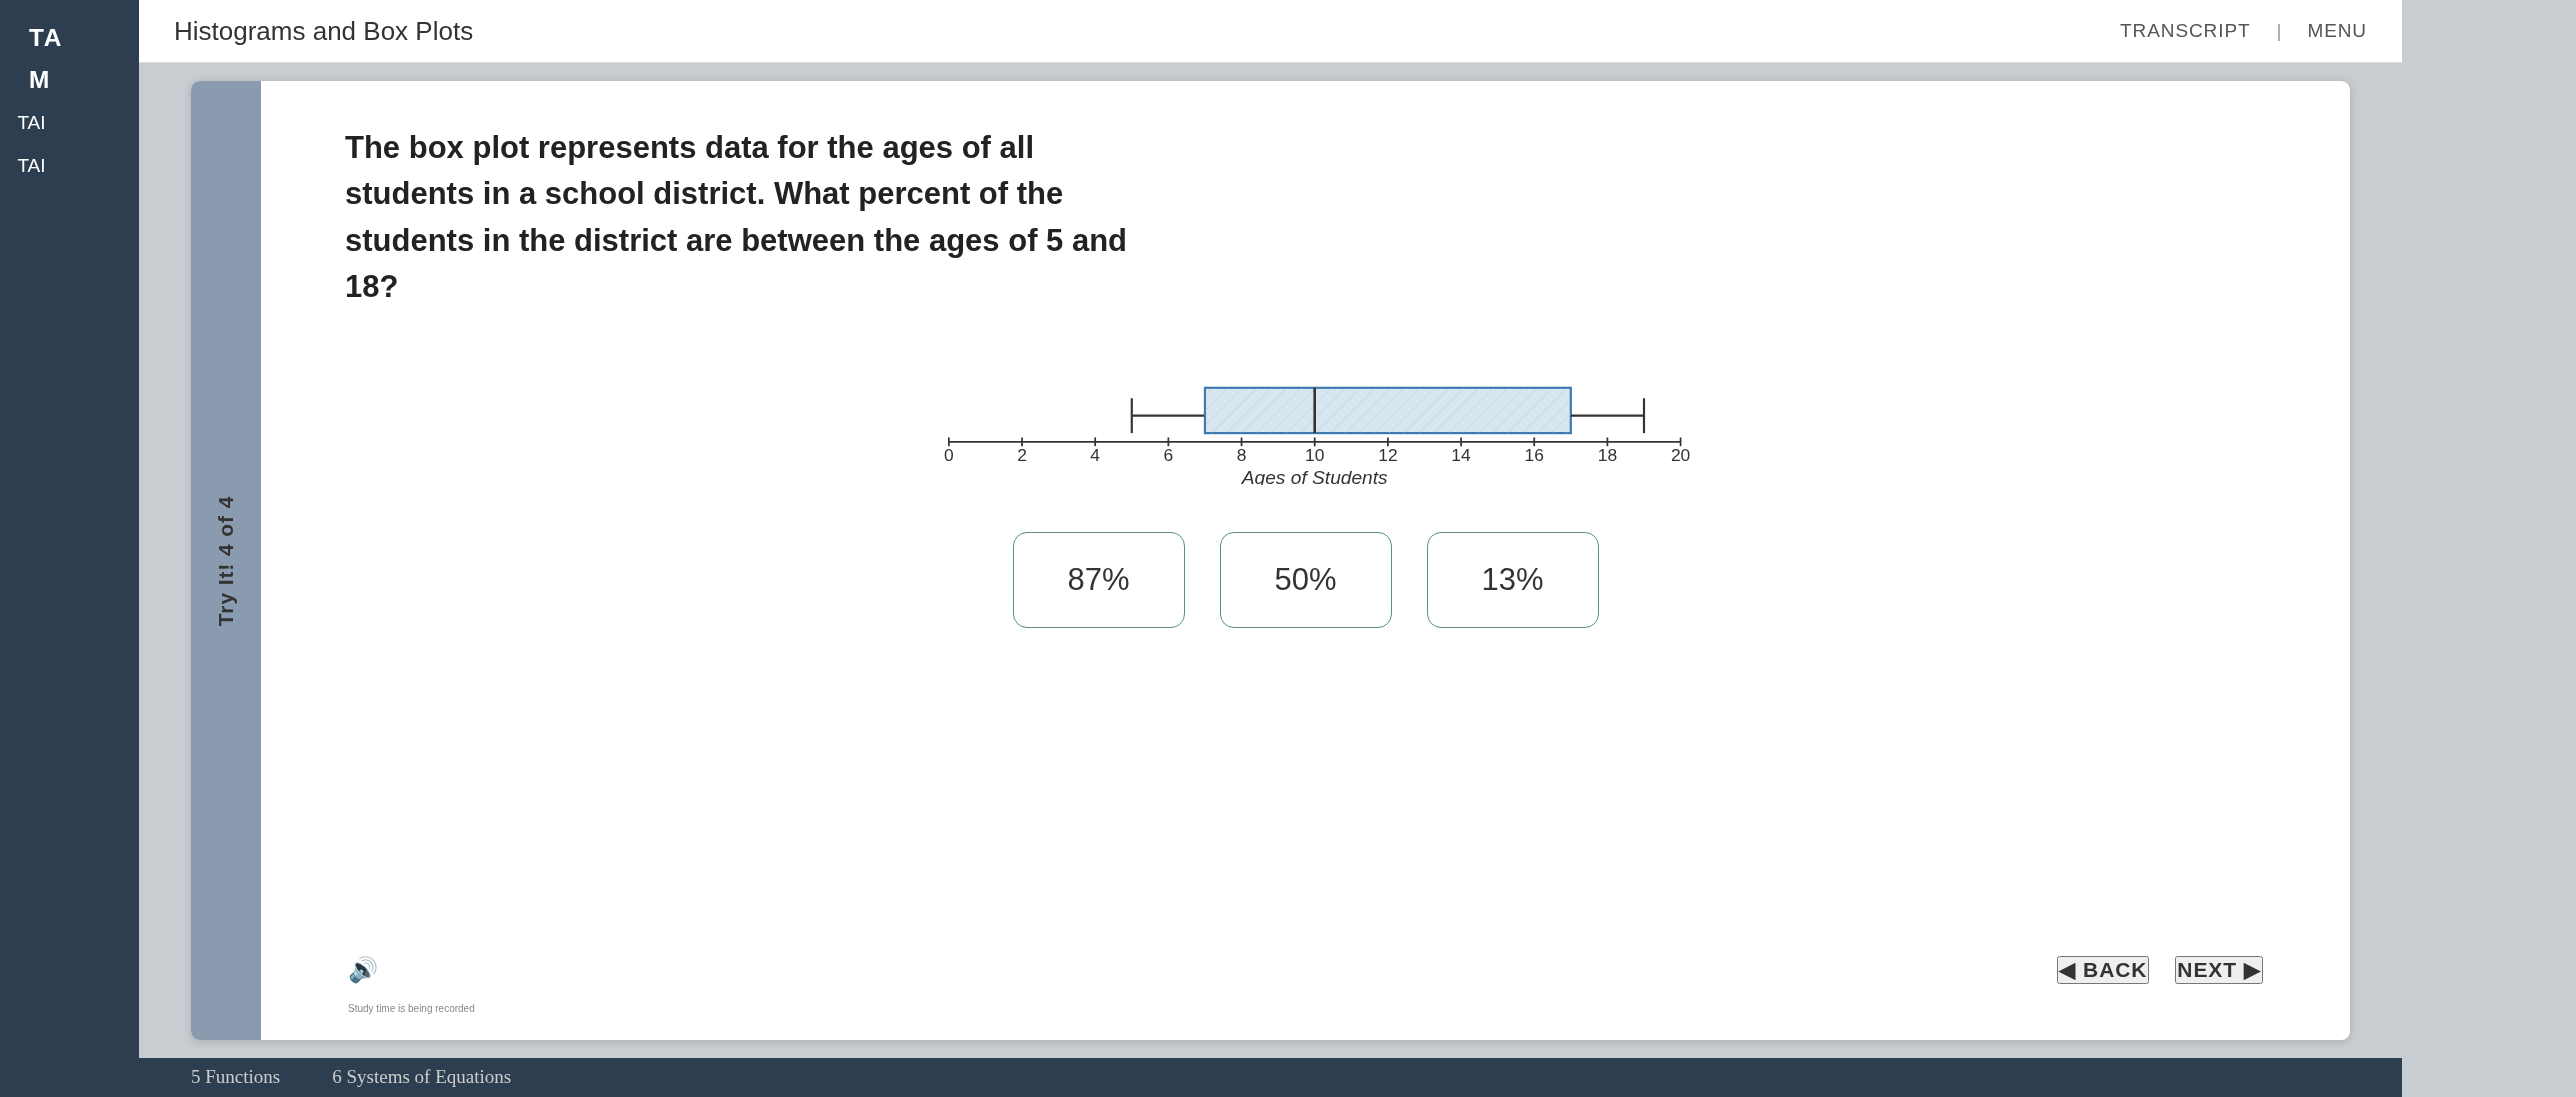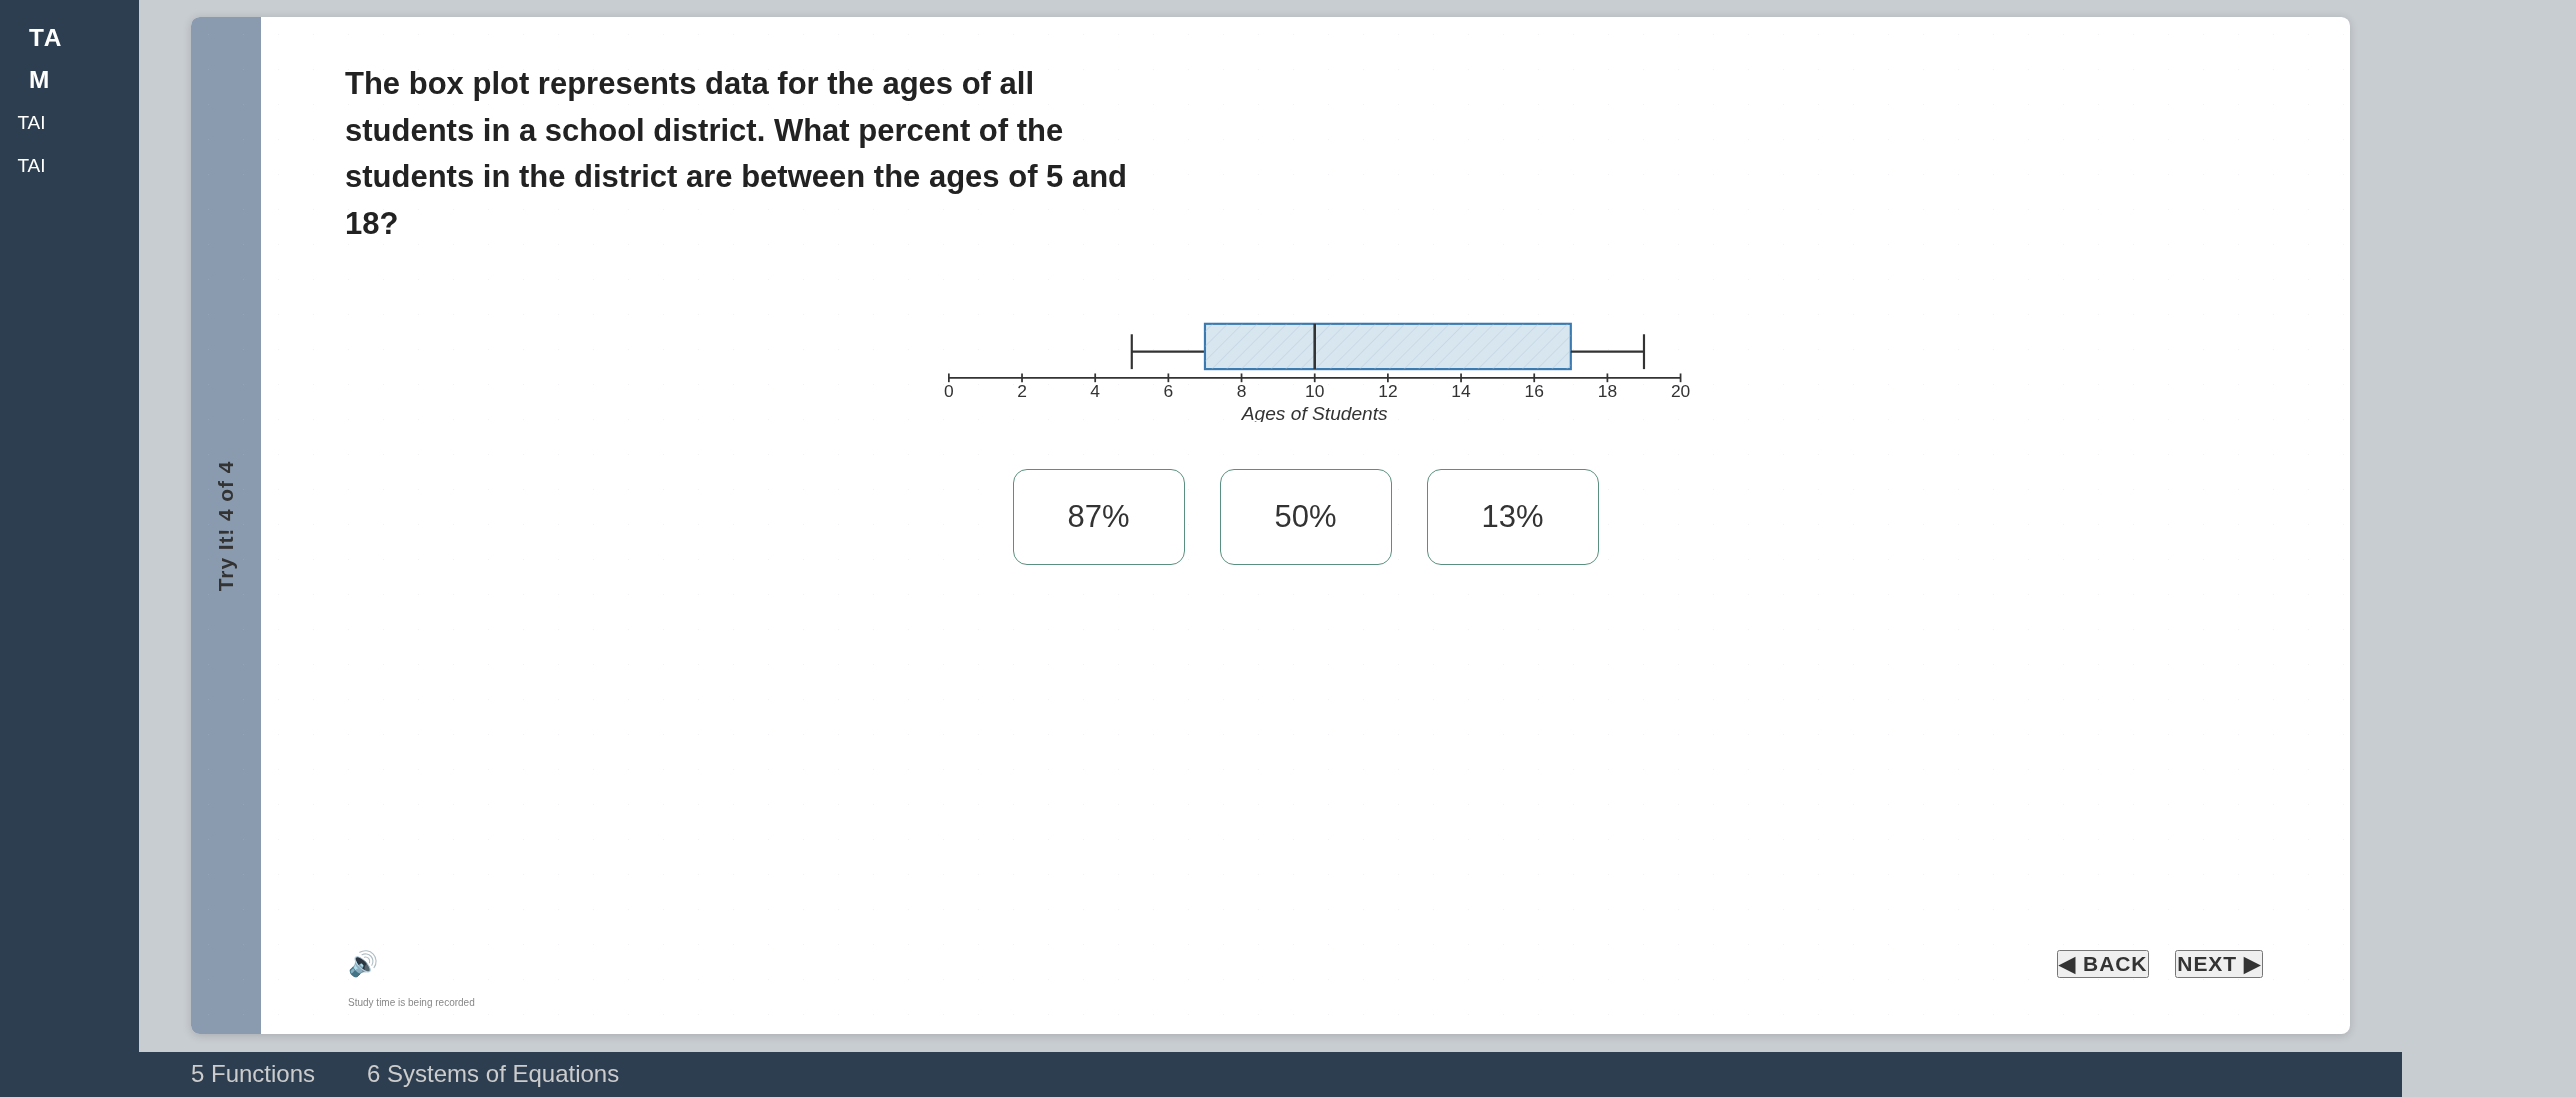--- a/index.html
+++ b/index.html
@@ -199,22 +199,23 @@
 
     
     .bottom-tabs {
       background: #2d3e50;
       padding: 8.7px 52px;
       display: flex;
       gap: 52px;
     }
     .bottom-tab {
       color: #ccc;
-      font-size: 24px;
-      cursor: pointer;
+      font-size: 19px;
+      cursor: pointer;
+      font-family: Liberation Serif, serif;
     }
 
     
     .right-panel {
       width: 174px;
       background: #c8cdd2;
       flex-shrink: 0;
       padding: 17.4px;
     }
 
@@ -237,20 +238,28 @@
 
 <div class="sidebar">
   <div class="sidebar-label">TA</div>
   <div class="sidebar-label">M</div>
   <div class="sidebar-item">TAI</div>
   <div class="sidebar-item">TAI</div>
 </div>
 
 <div class="main-container">
 
+  <div class="top-bar">
+    <div class="top-bar-title">Histograms and Box Plots</div>
+    <div class="top-bar-right">
+      <span class="top-bar-link">TRANSCRIPT</span>
+      <span class="top-bar-divider">|</span>
+      <span class="top-bar-link">MENU</span>
+    </div>
+  </div>
 
   <div class="content-panel">
     <div class="content-bg"></div>
 
     <div class="vertical-strip">
       <div class="vertical-text">Try It! 4 of 4</div>
     </div>
 
     <div class="question-area">
       <div class="question-text">The box plot represents data for the ages of all students in a school district. What percent of the students in the district are between the ages of 5 and 18?</div>

